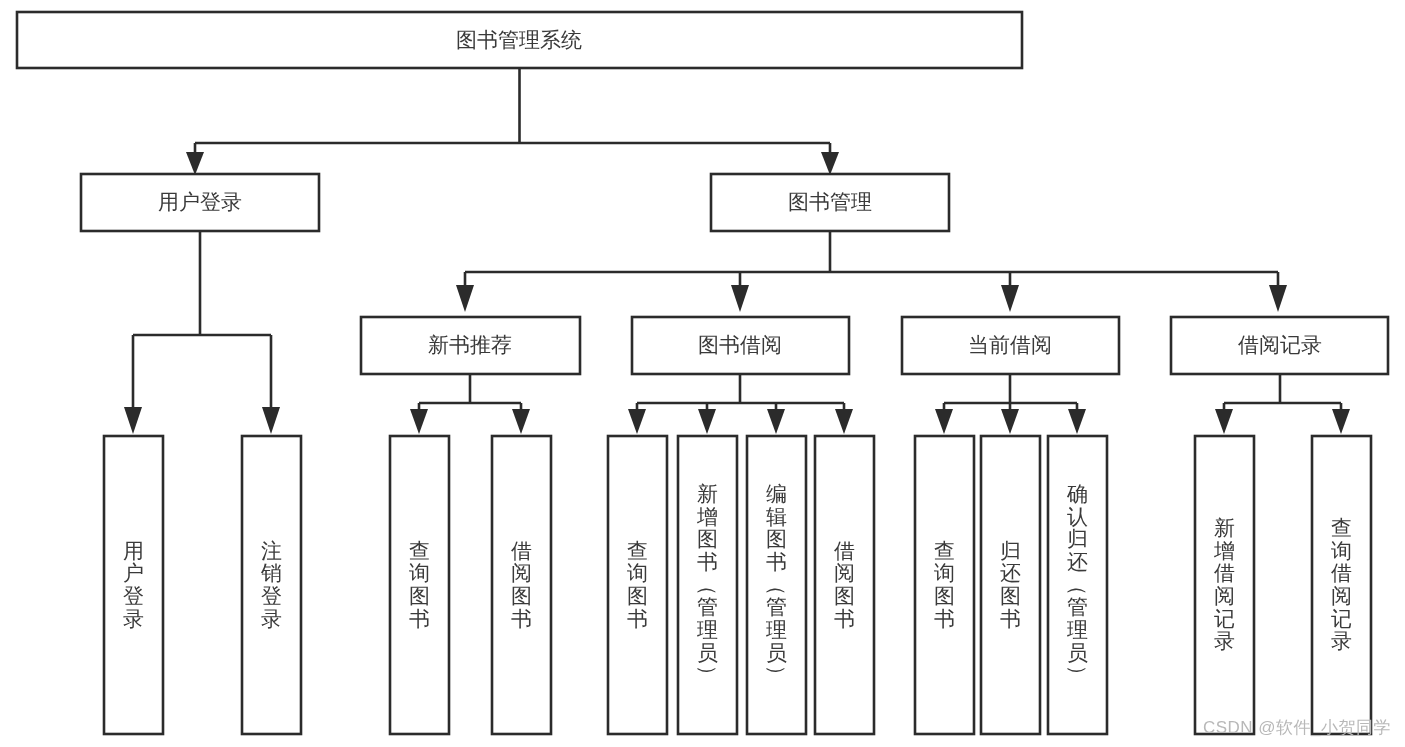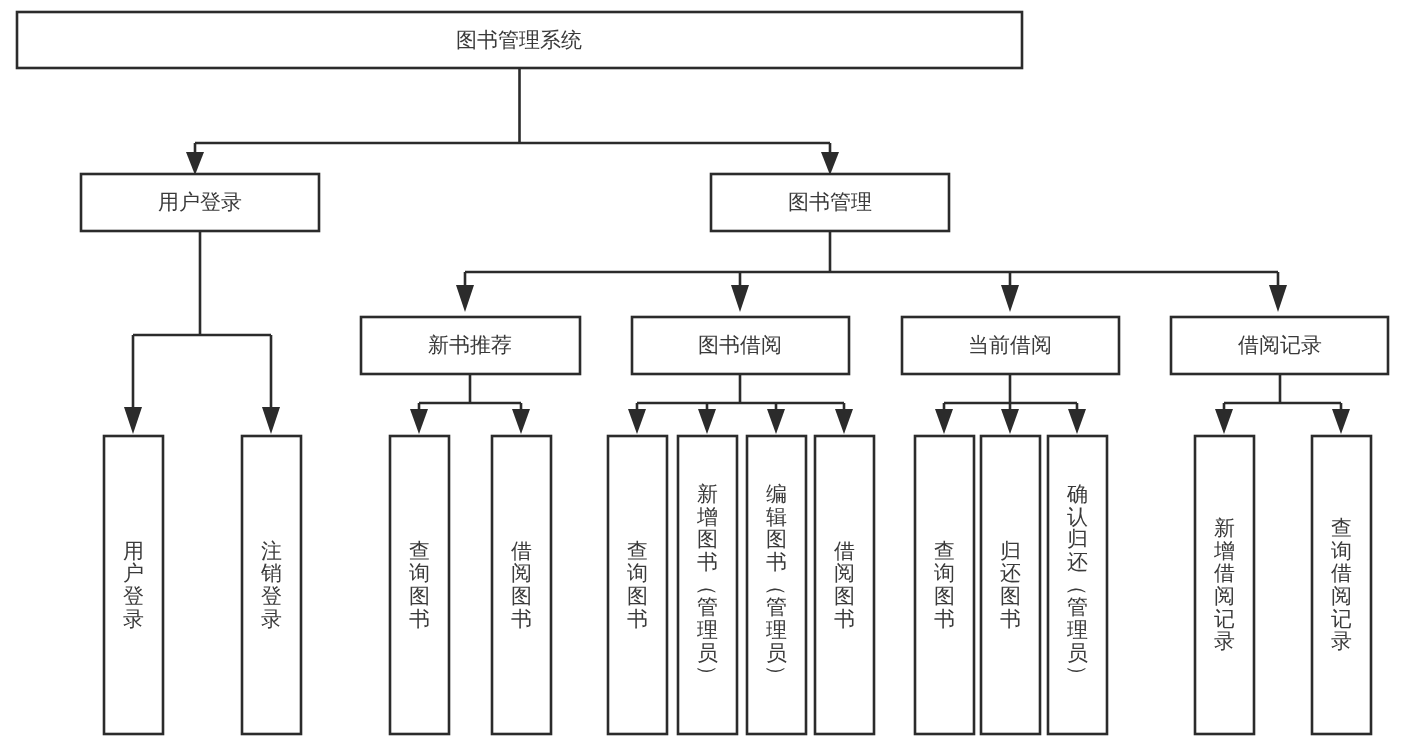--- a/index.html
+++ b/index.html
@@ -220,14 +220,15 @@
   <div class="leaf-label" style="left:747px; top:436px; width:59px; height:298px;"><span>编</span><span>辑</span><span>图</span><span>书</span><span style="transform: rotate(90deg); display: block;">（</span><span>管</span><span>理</span><span>员</span><span style="transform: rotate(90deg); display: block;">）</span></div>
   <div class="leaf-label" style="left:815px; top:436px; width:59px; height:298px;"><span>借</span><span>阅</span><span>图</span><span>书</span></div>
 
   <div class="leaf-label" style="left:915px; top:436px; width:59px; height:298px;"><span>查</span><span>询</span><span>图</span><span>书</span></div>
   <div class="leaf-label" style="left:981px; top:436px; width:59px; height:298px;"><span>归</span><span>还</span><span>图</span><span>书</span></div>
   <div class="leaf-label" style="left:1048px; top:436px; width:59px; height:298px;"><span>确</span><span>认</span><span>归</span><span>还</span><span style="transform: rotate(90deg); display: block;">（</span><span>管</span><span>理</span><span>员</span><span style="transform: rotate(90deg); display: block;">）</span></div>
 
   <div class="leaf-label" style="left:1195px; top:436px; width:59px; height:298px;"><span>新</span><span>增</span><span>借</span><span>阅</span><span>记</span><span>录</span></div>
   <div class="leaf-label" style="left:1312px; top:436px; width:59px; height:298px;"><span>查</span><span>询</span><span>借</span><span>阅</span><span>记</span><span>录</span></div>
 
+  <div class="watermark">CSDN @软件_小贺同学</div>
 
 </div>
 
 </body></html>

